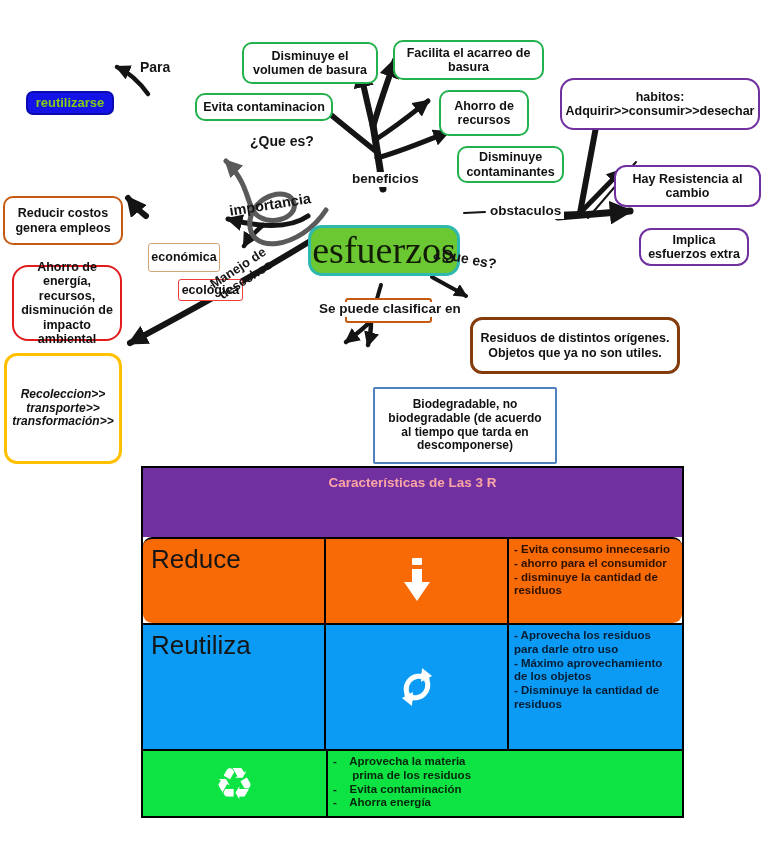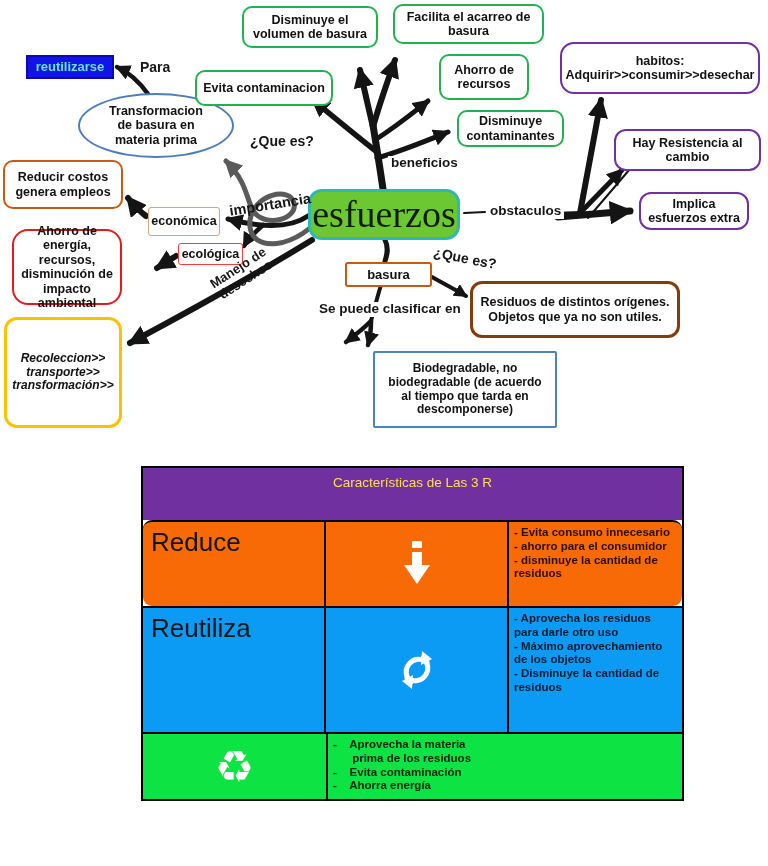--- a/index.html
+++ b/index.html
@@ -1,44 +1,44 @@
 <!DOCTYPE html>
 <html style="--header-purple: #7030A0; --row-reduce: #F76A05; --row-reutiliza: #0B9BF4; --row-recicla: #0DE443; --center-fill: #6CC832; --center-border: #2EB8B0; --green-border: #22B14C; --purple-border: #7030A0; --chip-blue: #1313E8; --brown-border: #C55A11; --dark-brown-border: #843C0C; --red-border: #E31B1C; --tan-border: #D2A679; --yellow-border: #FFC000; --steel-border: #4F81BD; --ellipse-border: #4D7EBB; --arrow-black: #141414; --arrow-gray: #5A5A5A;"><head>
 <meta charset="utf-8">
 <style>
   html,body{margin:0;padding:0;background:#fff;}
   .canvas{position:relative;width:768px;height:866px;background:#fff;overflow:hidden;
           font-family:"Liberation Sans",sans-serif;}
   svg.arrows{position:absolute;left:0;top:0;z-index:1;}
   .node{position:absolute;z-index:2;display:flex;align-items:center;justify-content:center;
         text-align:center;font-weight:700;color:#111;background:#fff;
-        white-space:pre-line;line-height:1.16;box-sizing:border-box;}
+        white-space:pre-line;line-height:1.16;box-sizing:border-box;margin-top:36px;}
   .gn{border:2.5px solid var(--green-border);border-radius:10px;font-size:12.5px;}
   .pu{border:2.5px solid var(--purple-border);border-radius:12px;font-size:12.5px;}
   .center-node{background:var(--center-fill);border:3px solid var(--center-border);
         border-radius:14px;font-family:"Liberation Serif",serif;font-weight:400;
         font-size:38px;color:#111b06;}
-  .chip-blue{background:var(--chip-blue);border:2px solid #0a0ab0;border-radius:0;
-        color:#5eead4;font-size:13px;}
+  .chip-blue{background:var(--chip-blue);border:2px solid #0a0ab0;border-radius:7px;
+        color:#84cc16;font-size:13px;}
   .ellipse{border:2.5px solid var(--ellipse-border);border-radius:50%;font-size:12.5px;}
   .brown{border:2.5px solid var(--brown-border);border-radius:10px;font-size:12.5px;}
   .red{border:2.5px solid var(--red-border);border-radius:16px;font-size:12.5px;}
   .tan-s{border:1.8px solid var(--tan-border);border-radius:3px;font-size:12.5px;}
   .red-s{border:1.8px solid #f23d3d;border-radius:3px;font-size:12.5px;}
   .yellow{border:3px solid var(--yellow-border);border-radius:13px;font-size:12px;font-style:italic;}
   .basura-box{border:2px solid var(--brown-border);border-radius:3px;font-size:13px;}
   .dkbrown{border:3.5px solid var(--dark-brown-border);border-radius:12px;font-size:12.5px;}
   .steel{border:2.5px solid var(--steel-border);border-radius:2px;font-size:12px;}
   .lab{position:absolute;z-index:2;font-weight:700;color:#151515;font-size:13.5px;
        white-space:pre-line;line-height:1.08;}
   .lab.bg{background:#fff;padding:0 3px;}
   
   .tbl{position:absolute;left:141px;top:466px;width:543px;z-index:2;
        border:2.5px solid #000;box-sizing:border-box;}
-  .th{height:52px;background:var(--header-purple);color:#fde047;font-weight:400;
+  .th{height:69px;background:var(--header-purple);color:#fca5a5;font-weight:700;
       font-size:13.5px;text-align:center;padding-top:7px;box-sizing:border-box;}
   .tr{display:flex;border-top:2.5px solid #000;}
   .td{box-sizing:border-box;}
   .td+.td{border-left:2.5px solid #000;}
   .c1{width:181px;} .c2{width:183px;} .c3{width:174px;}
   .r1{height:84px;background:var(--row-reduce);border-radius:9px;}
   .r2{height:124px;background:var(--row-reutiliza);}
   .r3{height:65px;background:var(--row-recicla);}
   .name{font-size:26px;color:#151515;padding:5px 8px;font-weight:400;}
   .iconcell{display:flex;align-items:center;justify-content:center;}
@@ -89,28 +89,25 @@
       <path d="M263,225 C254,233 248,239 244,246" stroke-width="4.5" marker-end="url(#ah)"></path>
       <path d="M146,216 C138,210 132,203 128,198" stroke-width="6" marker-end="url(#ah)"></path>
       <path d="M176,256 C168,261 162,265 157,268" stroke-width="6" marker-end="url(#ah)"></path>
 
       <path d="M148,94 C138,80 128,72 117,67" stroke-width="4.5" marker-end="url(#ah)"></path>
     </g>
     <path d="M326,210 C300,250 246,256 250,220 C254,194 290,186 294,203 C298,219 266,228 254,212 C246,200 248,183 226,161" stroke="#5A5A5A" stroke-width="5" fill="none" stroke-linecap="round" marker-end="url(#ahg)"></path>
   </svg>
 
   <div class="node chip-blue" style="left:26px;top:55px;width:88px;height:24px;">reutilizarse</div>
-  <div class="node ellipse" style="left:78px;top:93px;width:156px;height:65px;">Transformacion
-de basura en
-materia prima</div>
   <div class="node gn" style="left:242px;top:6px;width:136px;height:42px;">Disminuye el
 volumen de basura</div>
   <div class="node gn" style="left:393px;top:4px;width:151px;height:40px;">Facilita el acarreo de
 basura</div>
-  <div class="node gn" style="left:195px;top:70px;width:138px;height:36px;">Evita contaminacion</div>
+  <div class="node gn" style="left:195px;top:57px;width:138px;height:28px;">Evita contaminacion</div>
   <div class="node gn" style="left:439px;top:54px;width:90px;height:46px;">Ahorro de
 recursos</div>
   <div class="node gn" style="left:457px;top:110px;width:107px;height:37px;">Disminuye
 contaminantes</div>
   <div class="node pu" style="left:560px;top:42px;width:200px;height:52px;border-radius:14px;">habitos:
 Adquirir&gt;&gt;consumir&gt;&gt;desechar</div>
   <div class="node pu" style="left:614px;top:129px;width:147px;height:42px;">Hay Resistencia al
 cambio</div>
   <div class="node brown" style="left:3px;top:160px;width:120px;height:49px;">Reducir costos
 genera empleos</div>
@@ -129,21 +126,21 @@
   <div class="node dkbrown" style="left:470px;top:281px;width:210px;height:57px;">Residuos de distintos orígenes.
 Objetos que ya no son utiles.</div>
   <div class="node steel" style="left:373px;top:351px;width:184px;height:77px;">Biodegradable, no
 biodegradable (de acuerdo
 al tiempo que tarda en
 descomponerse)</div>
   <div class="node center-node" style="left:308px;top:189px;width:152px;height:51px;">esfuerzos</div>
 
   <div class="lab" style="left:140px;top:60px;font-size:14px;">Para</div>
   <div class="lab" style="left:250px;top:134px;font-size:14px;">¿Que es?</div>
-  <div class="lab bg" style="left:349px;top:156px;margin-left:39px;">beneficios</div>
+  <div class="lab bg" style="left:349px;top:172px;">beneficios</div>
   <div class="lab bg" style="left:487px;top:204px;">obstaculos</div>
   <div class="lab" style="left:229px;top:197px;width:88px;font-size:14.5px;transform:rotate(-9deg);">importancia</div>
   <div class="lab" style="left:196px;top:260px;width:92px;font-size:13px;text-align:center;transform:rotate(-33deg);">Manejo de
 desechos</div>
   <div class="lab bg" style="left:316px;top:302px;">Se puede clasificar en</div>
   <div class="lab" style="left:433px;top:251px;font-size:14px;transform:rotate(11deg);">¿Que es?</div>
 
   <div class="tbl">
     <div class="th">Características de Las 3 R</div>
     <div class="tr r1">

